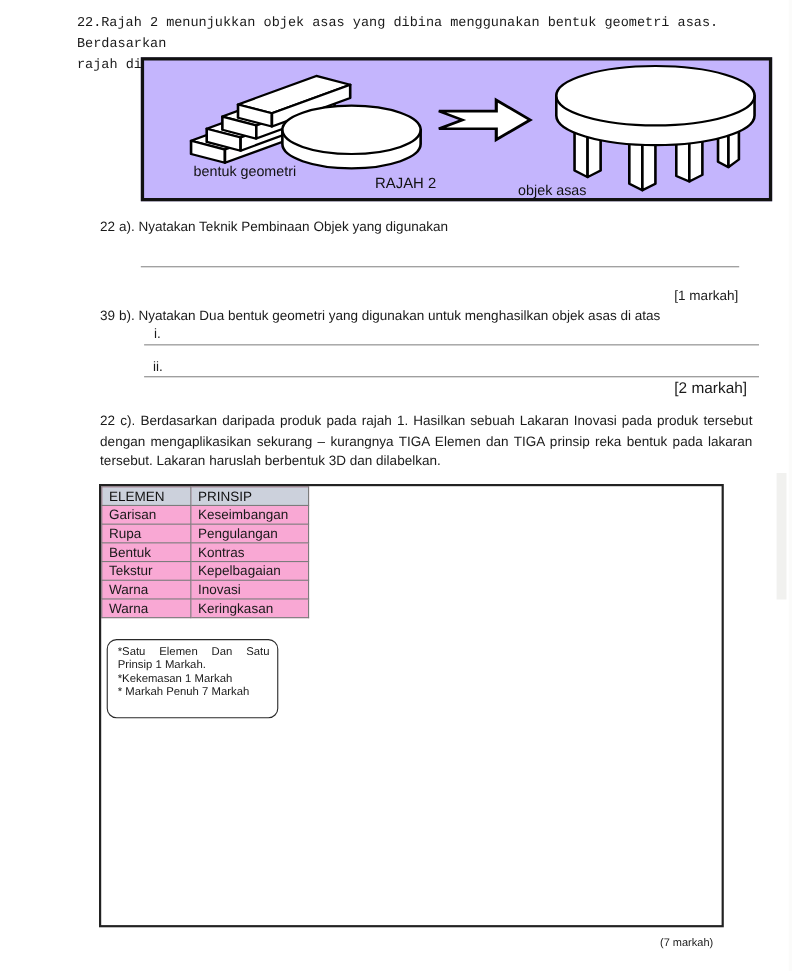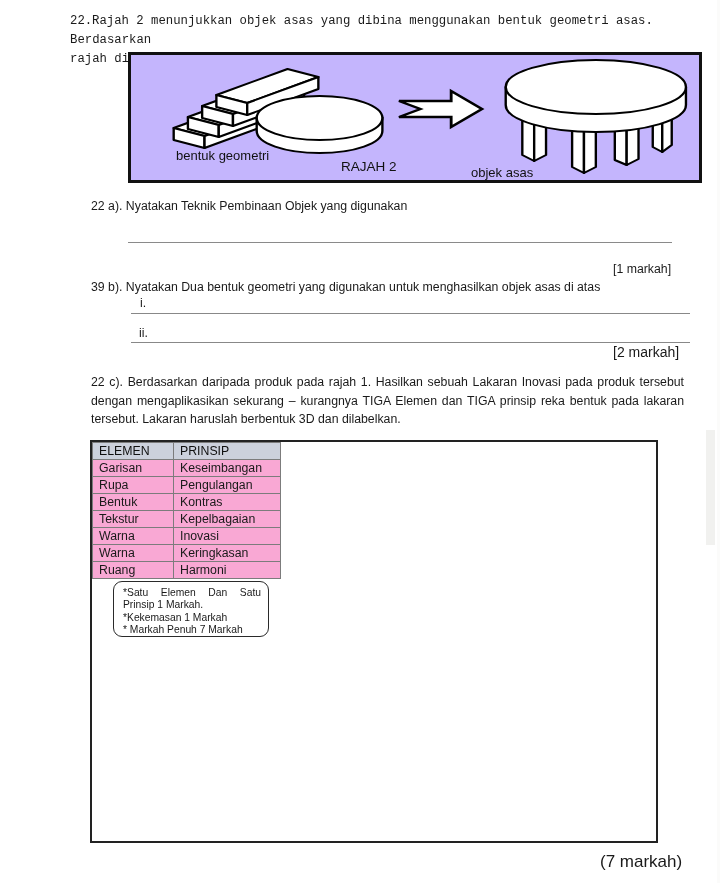--- a/index.html
+++ b/index.html
@@ -204,38 +204,37 @@
   }
   .ep-table .col-elemen { width: 68px; }
   .ep-table .col-prinsip { width: 94px; margin-top: 20px; }
 
   
   .note-box {
     position: absolute;
     left: 97px;
     top: 581px;
     width: 156px;
-    height: 56px;
+    height: 72px;
     border: 1.5px solid #2a2a2a;
     border-radius: 9px;
     box-sizing: border-box;
     padding: 5px 7px 0 9px;
     font-size: 10.3px;
     line-height: 12.4px;
     background: #fff;
-    margin-left: 16px;
   }
   .note-box .l1 { text-align: justify; }
 
   
   .mark-7 {
     position: absolute;
     left: 600px;
     top: 852px;
-    font-size: 17px;
+    font-size: 10px;
   }
 </style>
 </head>
 <body>
 
 <div class="page">
 
   <div class="scan-edge"></div>
   <div class="scan-strip"></div>
 
@@ -345,24 +344,20 @@
         <td>Kepelbagaian</td>
       </tr>
       <tr>
         <td>Warna</td>
         <td>Inovasi</td>
       </tr>
       <tr>
         <td>Warna</td>
         <td>Keringkasan</td>
       </tr>
-      <tr>
-        <td>Ruang</td>
-        <td>Harmoni</td>
-      </tr>
     </tbody>
   </table>
 
   <div class="note-box">
     <div class="l1">*Satu  Elemen  Dan  Satu Prinsip 1 Markah.</div>
     <div>*Kekemasan 1 Markah</div>
     <div>* Markah Penuh 7 Markah</div>
   </div>
 
   <div class="mark-7">(7   markah)</div>

